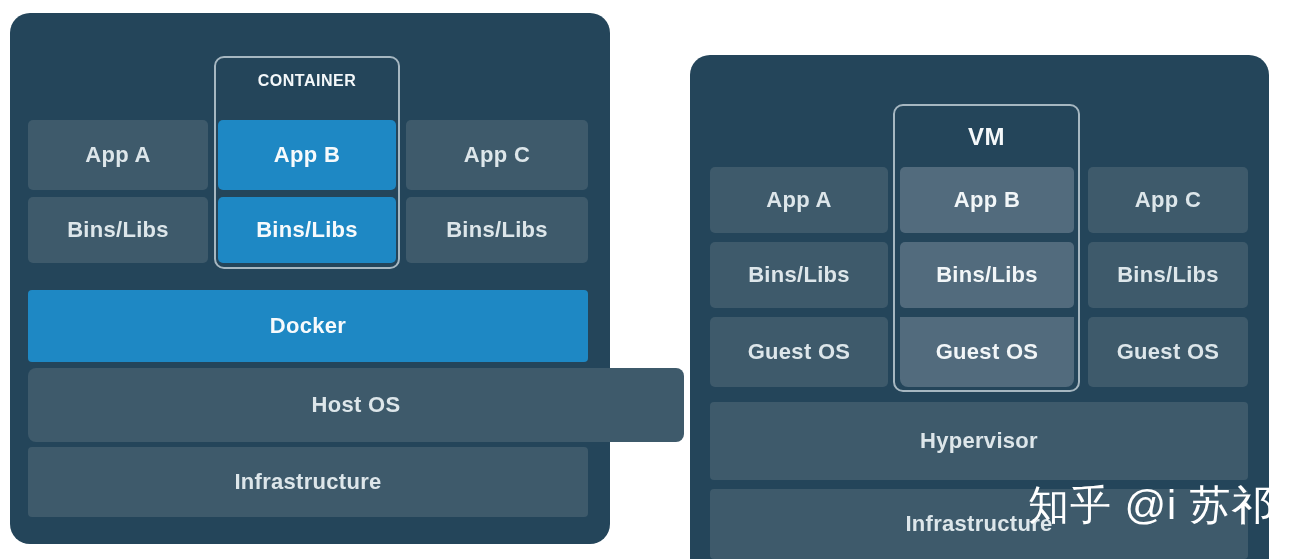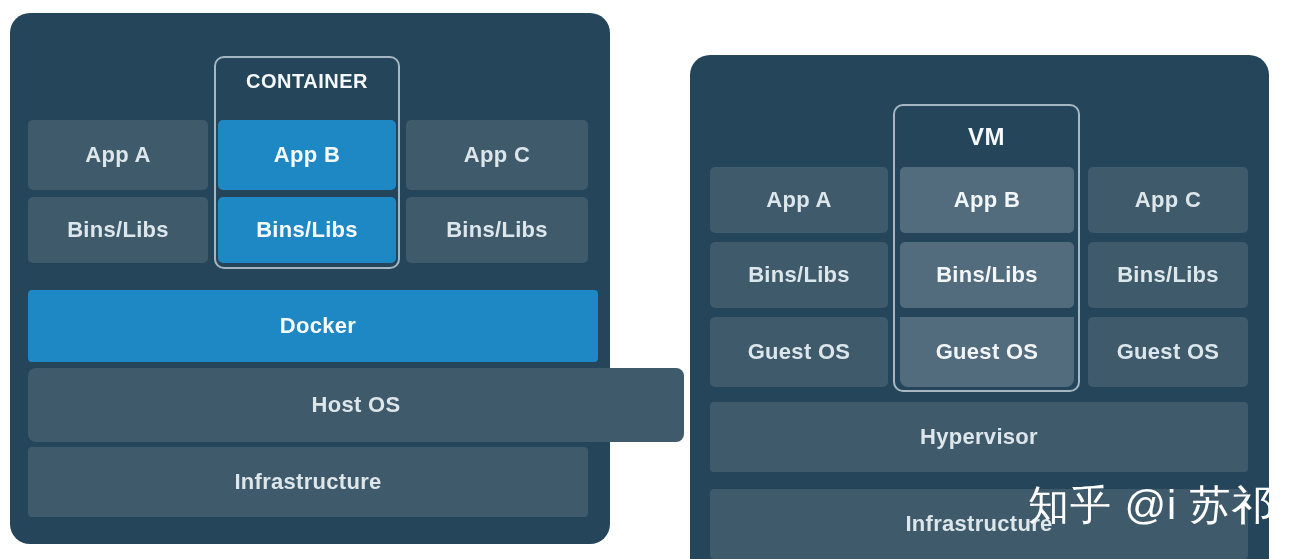--- a/index.html
+++ b/index.html
@@ -30,44 +30,44 @@
     background:transparent;box-sizing:border-box;
   }
   .outline-header{
     position:absolute;left:0;right:0;top:0;
     display:flex;align-items:center;justify-content:center;
     color:#f4f8fa;font-weight:700;letter-spacing:.5px;
   }
 
   
   #c-outline{left:204px;top:43px;width:186px;height:213px;}
-  #c-outline .outline-header{height:46px;font-size:20px;}
+  #c-outline .outline-header{height:46px;font-size:16px;}
   #d-app-a {left:18px; top:107px;width:180px;height:70px;}
   #d-app-b {left:208px;top:107px;width:178px;height:70px;}
   #d-app-c {left:396px;top:107px;width:182px;height:70px;}
   #d-bins-a{left:18px; top:184px;width:180px;height:66px;}
   #d-bins-b{left:208px;top:184px;width:178px;height:66px;}
   #d-bins-c{left:396px;top:184px;width:182px;height:66px;}
-  #d-layer-0{left:18px;top:277px;width:560px;height:72px;border-radius:4px;padding-left:10px;}
+  #d-layer-0{left:18px;top:277px;width:560px;height:72px;border-radius:4px;}
   #d-layer-1{left:18px;top:355px;width:656px;height:74px;border-radius:8px;}
   #d-layer-2{left:18px;top:434px;width:560px;height:70px;border-radius:4px;}
 
   
   #v-outline{left:203px;top:49px;width:187px;height:288px;}
   #v-outline .outline-header{height:62px;font-size:24px;}
   #v-app-a {left:20px; top:112px;width:178px;height:66px;}
   #v-app-b {left:210px;top:112px;width:174px;height:66px;}
   #v-app-c {left:398px;top:112px;width:160px;height:66px;}
   #v-bins-a{left:20px; top:187px;width:178px;height:66px;}
   #v-bins-b{left:210px;top:187px;width:174px;height:66px;}
   #v-bins-c{left:398px;top:187px;width:160px;height:66px;}
   #v-os-a  {left:20px; top:262px;width:178px;height:70px;}
   #v-os-b  {left:210px;top:262px;width:174px;height:70px;border-radius:0 0 8px 8px;}
   #v-os-c  {left:398px;top:262px;width:160px;height:70px;}
-  #v-layer-0{left:20px;top:347px;width:538px;height:70px;border-radius:4px;}
+  #v-layer-0{left:20px;top:347px;width:538px;height:78px;border-radius:4px;}
   #v-layer-1{left:20px;top:434px;width:538px;height:70px;border-radius:4px;}
 
   #watermark{
     position:absolute;left:1028px;top:478px;
     color:#ffffff;font-size:41px;font-weight:500;letter-spacing:1px;
     white-space:nowrap;
   }
 </style>
 </head>
 <body>

